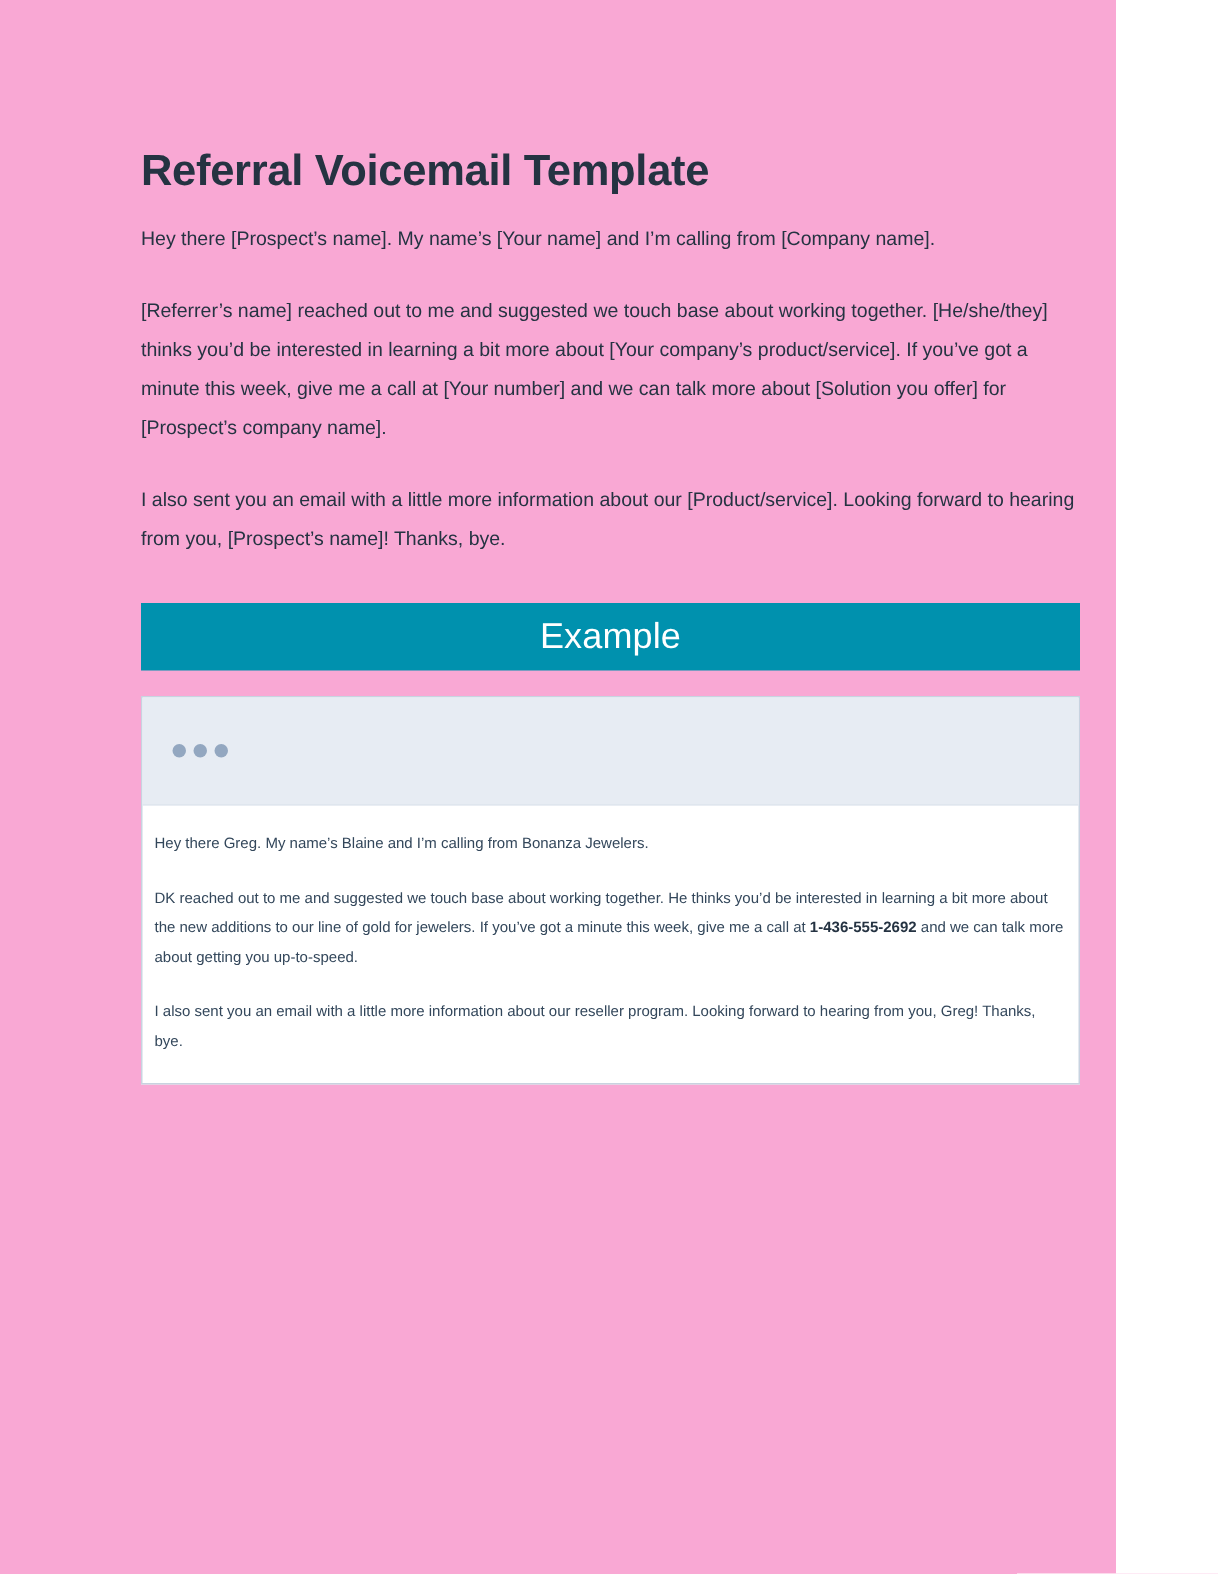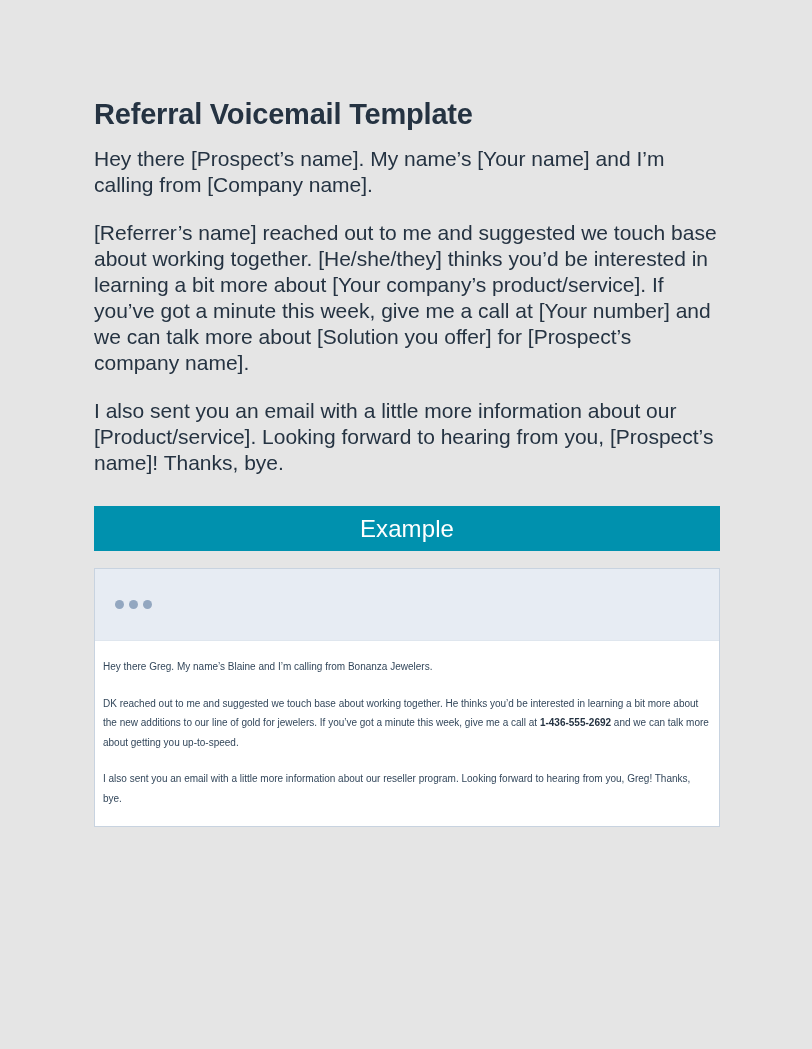--- a/index.html
+++ b/index.html
@@ -9,24 +9,24 @@
   }
   body {
     width: 812px;
     height: 1049px;
     font-family: "Liberation Sans", sans-serif;
     -webkit-font-smoothing: antialiased;
   }
 
   .page {
     position: relative;
-    width: 812px;
+    width: 744px;
     height: 1049px;
     box-sizing: border-box;
-    background: #e5e5e5;
+    background: #f9a8d4;
     overflow: hidden;
   }
 
   .content {
     position: absolute;
     left: 94px;
     top: 96px;
     width: 626px;
   }
 
@@ -43,21 +43,21 @@
     font-size: 15.5px;
     line-height: 22px;
     font-style: italic;
     font-weight: bold;
     color: #2b3a4a;
     margin: 0 0 26px 0;
     max-width: 624px;
   }
 
   .script-para {
-    font-size: 21px;
+    font-size: 13px;
     line-height: 26px;
     color: #253342;
     margin: 0 0 22px 0;
   }
   .script-para:last-of-type { margin-bottom: 0; }
 
   .example-banner {
     margin-top: 30px;
     width: 626px;
     height: 45px;

